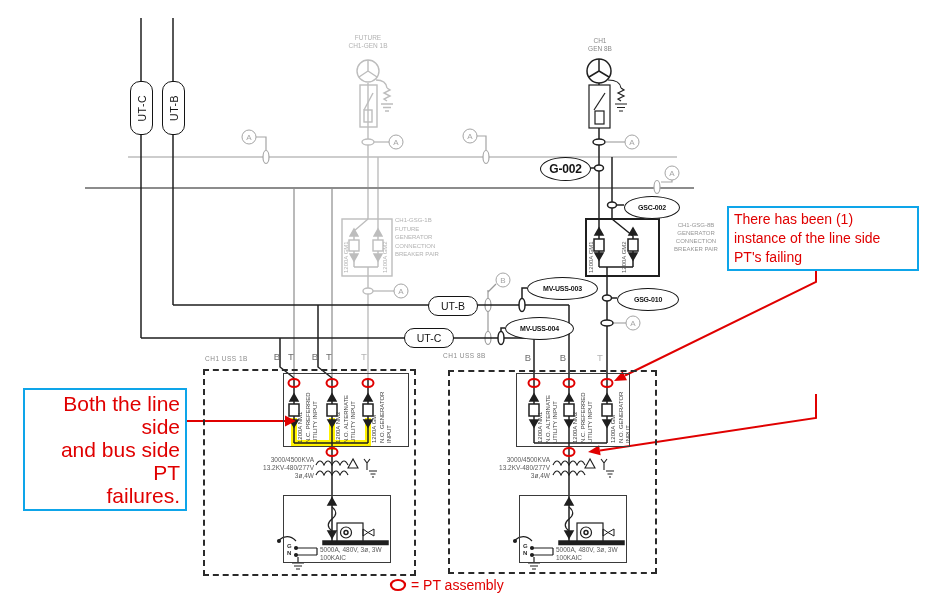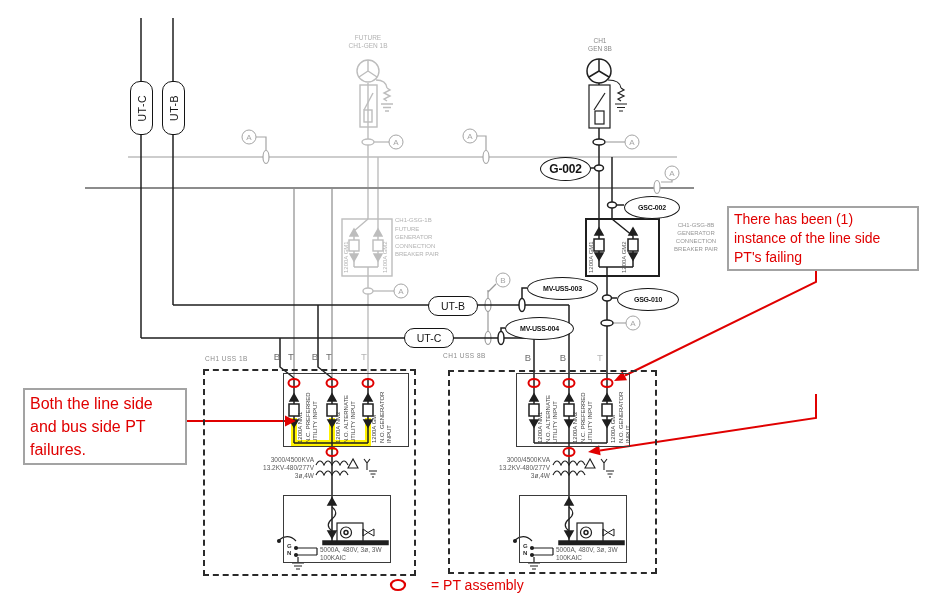--- a/index.html
+++ b/index.html
@@ -15,24 +15,24 @@
   .oval{position:absolute;border:1.8px solid #141414;border-radius:50%;background:#fff;
         display:flex;align-items:center;justify-content:center;
         font-size:7px;font-weight:bold;color:#141414;letter-spacing:-0.2px;}
   .pill{position:absolute;border:1.6px solid #141414;border-radius:10px;background:#fff;
         display:flex;align-items:center;justify-content:center;font-size:10.5px;color:#141414;}
   .vpill span{writing-mode:vertical-rl;transform:rotate(180deg);letter-spacing:0.5px;}
   .dashbox{position:absolute;border:2px dashed #2a2a2a;}
   .solidbox{position:absolute;border:1.5px solid #3a3a3a;}
   .letter{position:absolute;font-size:9.5px;color:#6e6e6e;width:12px;text-align:center;}
   .letter-gray{color:#b5b5b5;}
-  .note{position:absolute;border:2px solid #a3a3a3;color:#e00000;background:#fff;
+  .note{position:absolute;border:2px solid #0ea5e9;color:#e00000;background:#fff;
         white-space:pre-line;padding:2px 5px;}
   .note-right{font-size:14px;line-height:19px;}
-  .note-left{font-size:16px;line-height:23px;}
+  .note-left{font-size:21px;line-height:23px;text-align:right;}
   .legendtxt{position:absolute;color:#e00000;font-size:14px;}
   .gn{position:absolute;font-size:6px;line-height:7px;color:#2a2a2a;font-weight:bold;white-space:pre-line;}
 </style>
 </head>
 <body>
 
 <div id="stage">
 
 <svg width="928" height="609" viewBox="0 0 928 609">
 
@@ -310,15 +310,15 @@
 N</div>
   <div class="gn" style="left:523px;top:543px;">G
 N</div>
 
   <div class="note note-left" style="left:23px;top:388px;width:150px;">Both the line side
 and bus side PT
 failures.</div>
   <div class="note note-right" style="left:727px;top:206px;width:178px;">There has been (1)
 instance of the line side
 PT's failing</div>
-  <div class="legendtxt" style="left:411px;top:577px;margin-left:20px;">= PT assembly</div>
+  <div class="legendtxt" style="left:411px;top:577px;">= PT assembly</div>
 
 </div>
 
 </body></html>

